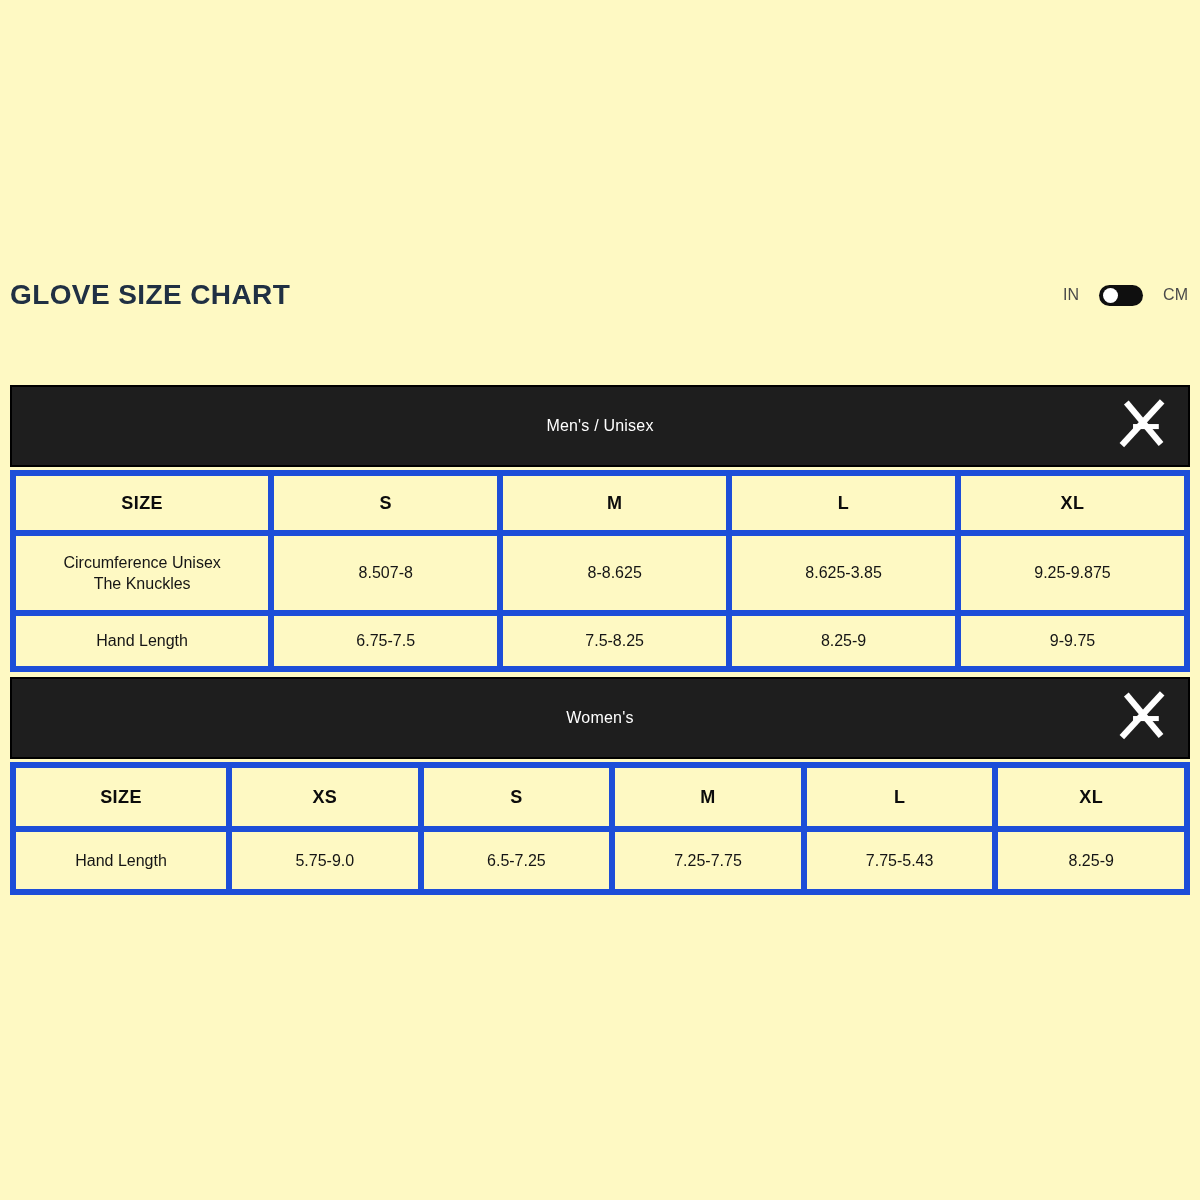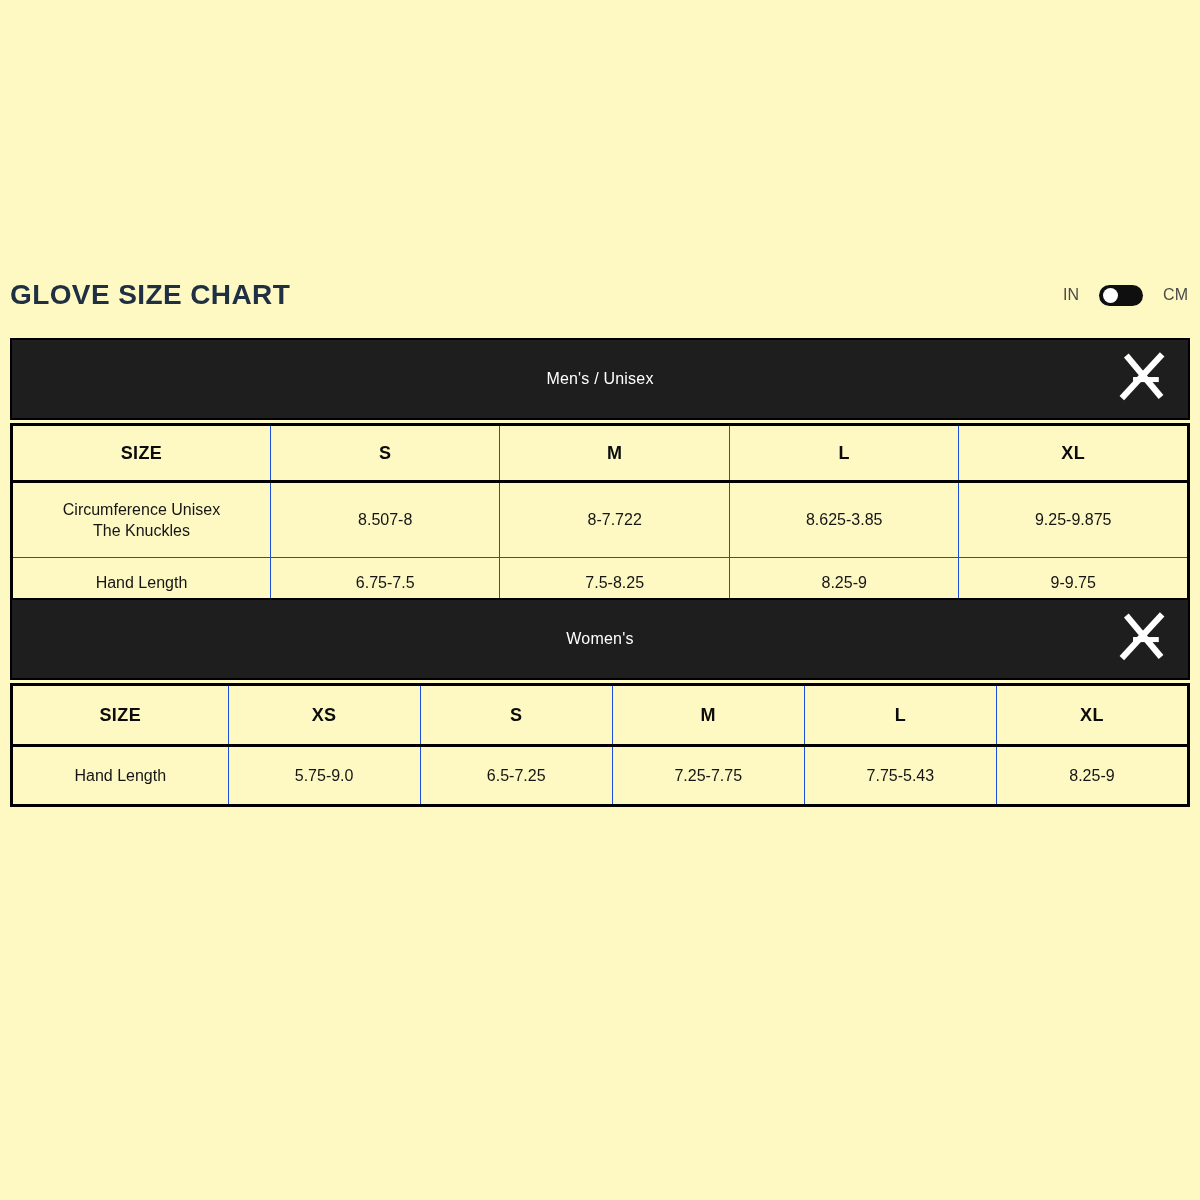--- a/index.html
+++ b/index.html
@@ -26,40 +26,41 @@
     background: #0f0f0f; border-radius: 12px; cursor: pointer;
   }
   .knob {
     position: absolute; left: 4px; top: 3px; width: 15px; height: 15px;
     background: #ffffff; border-radius: 50%;
   }
 
   
   .sec { position: absolute; left: 10px; width: 1180px; }
   .sec-men { top: 338px; }
-  .sec-women { top: 598px; }
+  .sec-women { top: 630px; }
 
   .banner {
     box-sizing: border-box; height: 82px; margin-bottom: 3px;
     background: #1e1e1e; border: 2px solid #000;
     display: flex; align-items: center; justify-content: center;
     position: relative;
+    margin-top: 47px;
   }
   .banner-title { color: #ffffff; font-size: 16px; letter-spacing: 0.2px; }
   .logo {
     position: absolute; right: 16px; top: 50%; transform: translateY(-50%);
     width: 60px; height: 56px;
   }
 
   table.t {
     width: 100%; border-collapse: collapse; table-layout: fixed;
     border: 3px solid #000;
   }
   table.t th, table.t td {
-    border: 1px solid #1d4ed8; text-align: center; vertical-align: middle;
+    border: 6px solid #1d4ed8; text-align: center; vertical-align: middle;
     padding: 2px;
   }
   table.t thead th {
     font-size: 18px; font-weight: 700; color: #0c0c0c; letter-spacing: 0.4px;
     border-bottom: 3px solid #000;
   }
   table.t td { font-size: 16px; color: #151515; }
   td.lbl .ln { display: block; line-height: 1.32; }
 
   .t-men col.cl { width: 22%; }
@@ -118,21 +119,21 @@
           <th>XL</th>
         </tr>
       </thead>
       <tbody>
         <tr class="r1">
           <td class="lbl">
             <span class="ln">Circumference Unisex</span>
             <span class="ln">The Knuckles</span>
           </td>
           <td>8.507-8</td>
-          <td>8-7.722</td>
+          <td>8-8.625</td>
           <td>8.625-3.85</td>
           <td>9.25-9.875</td>
         </tr>
         <tr class="r2">
           <td class="lbl">
             <span class="ln">Hand Length</span>
           </td>
           <td>6.75-7.5</td>
           <td>7.5-8.25</td>
           <td>8.25-9</td>

